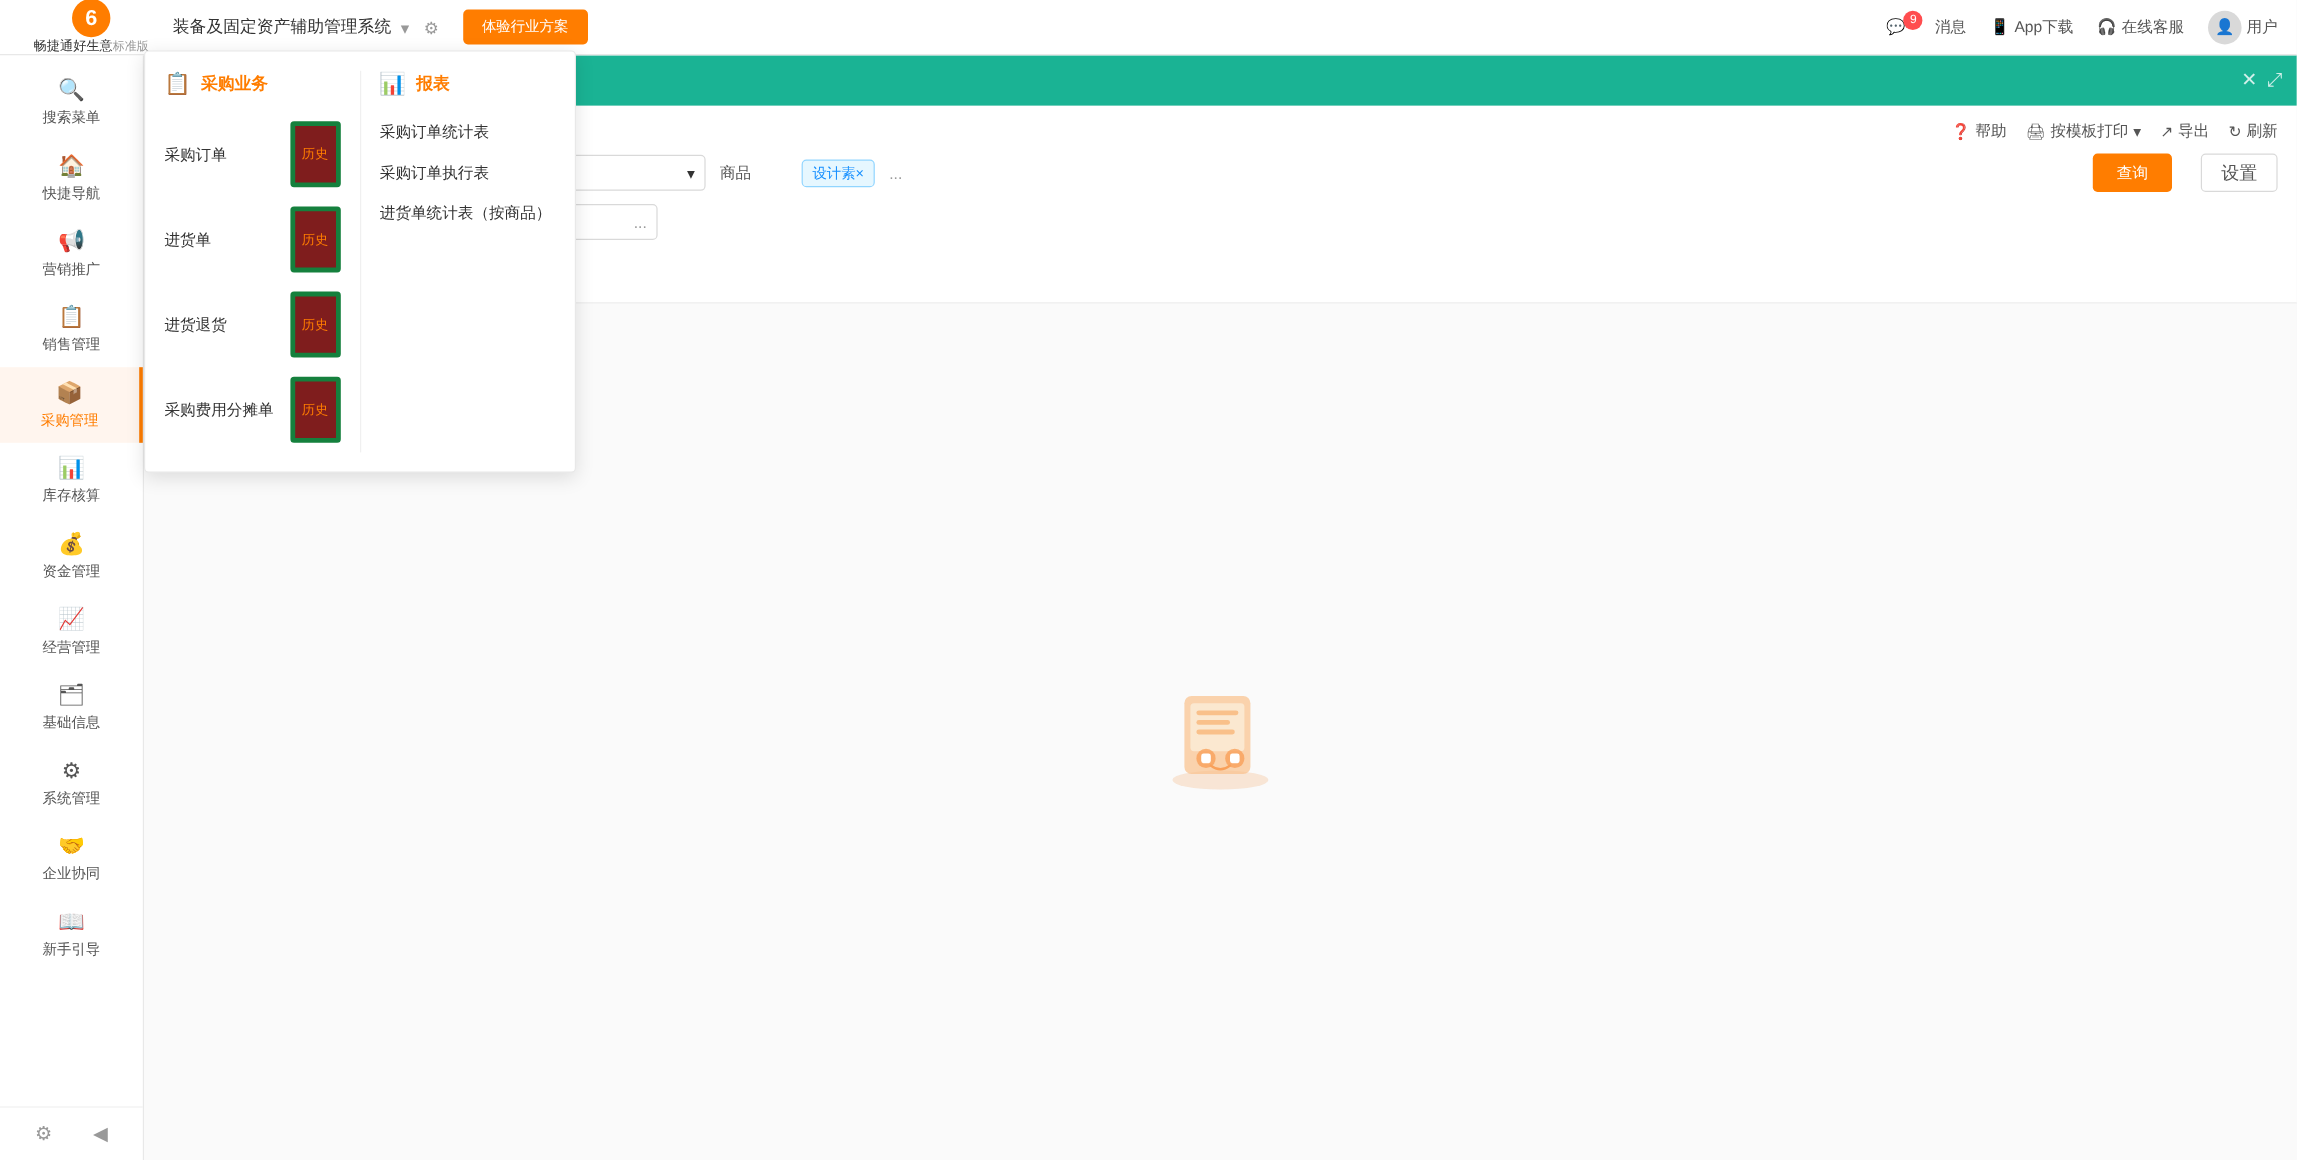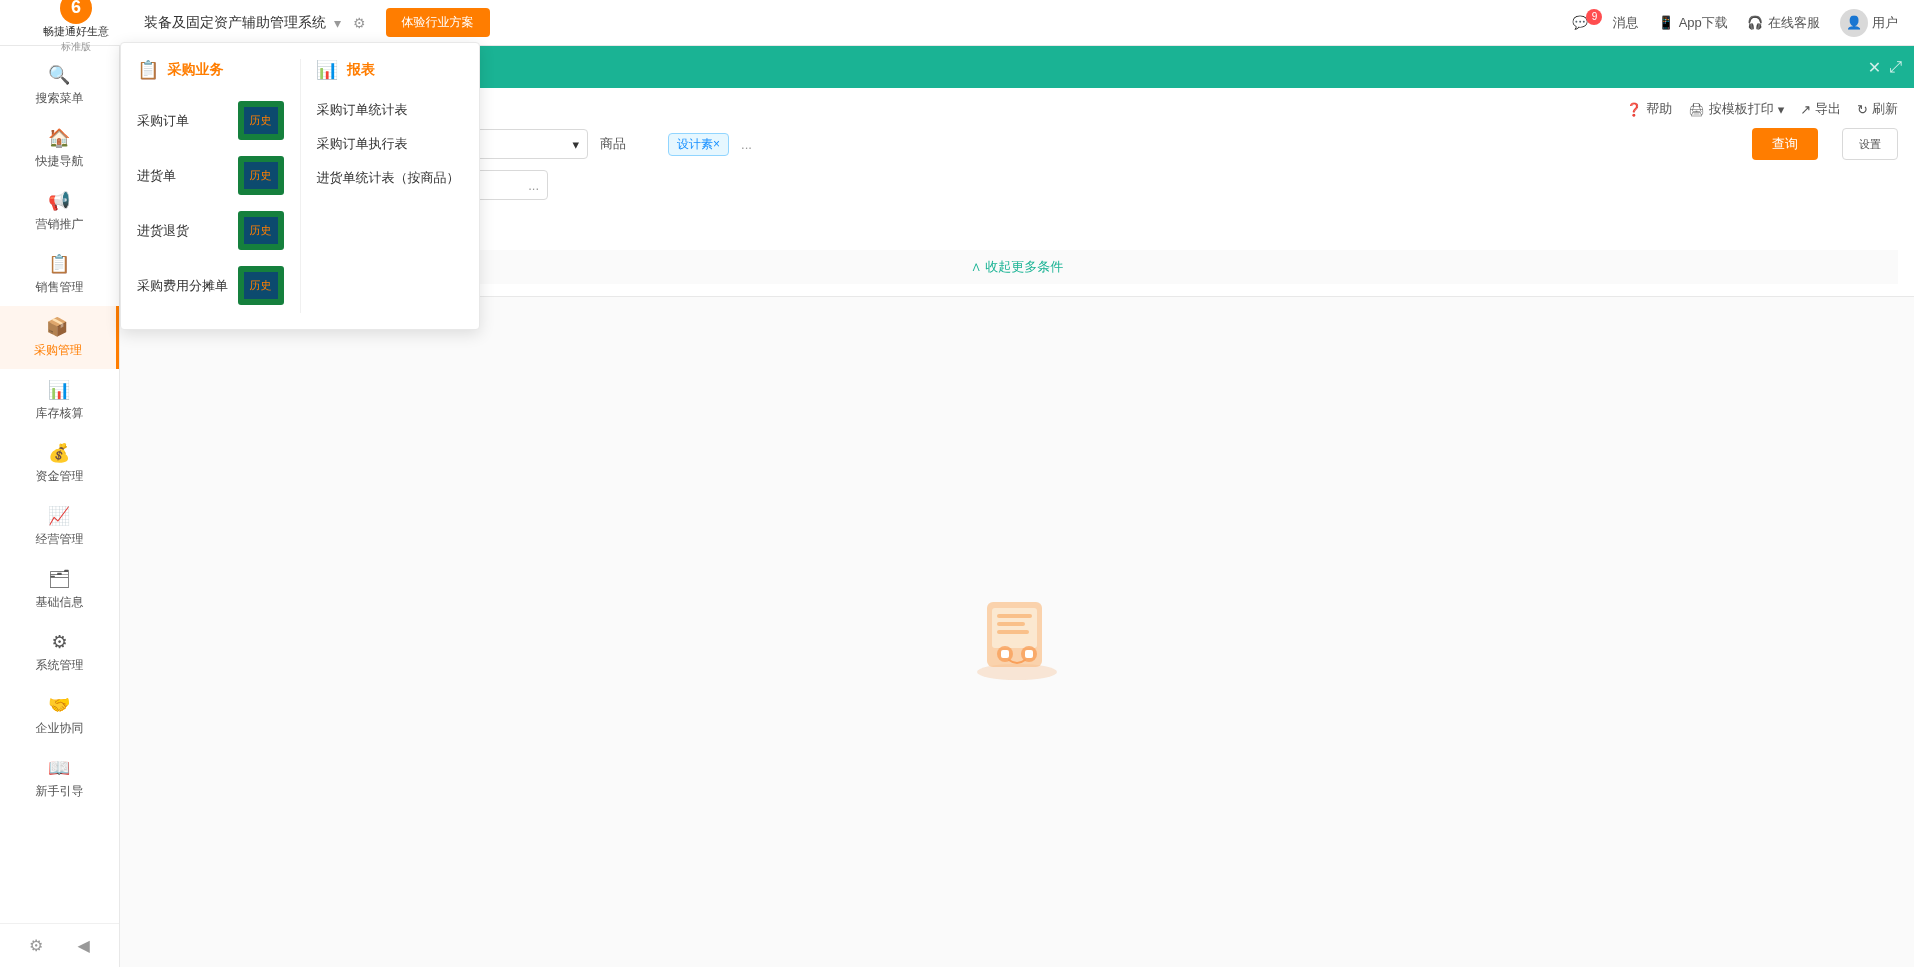--- a/index.html
+++ b/index.html
@@ -265,21 +265,21 @@
       font-size: 13px;
       height: 32px;
     }
     .btn-settings {
       border: 1px solid #d9d9d9;
       background: #fff;
       color: #555;
       padding: 6px 16px;
       border-radius: 4px;
       cursor: pointer;
-      font-size: 11px;
+      font-size: 15px;
       height: 32px;
     }
     .toolbar-right {
       display: flex;
       align-items: center;
       gap: 16px;
       margin-bottom: 10px;
     }
     .toolbar-btn {
       display: flex;
@@ -374,44 +374,44 @@
     .dropdown-item {
       display: flex;
       align-items: center;
       justify-content: space-between;
       padding: 8px 0;
       cursor: pointer;
       color: #333;
       font-size: 13px;
     }
     .history-badge {
-      background: #0c4a6e;
+      background: #7f1d1d;
       color: #ff7d00;
-      border: 6px solid #15803d;
+      border: 4px solid #15803d;
       border-radius: 3px;
-      padding: 6px 6px;
+      padding: 16px 6px;
       font-size: 11px;
     }
 
     
     .sidebar-item.purchase-active {
       background: #fff5ee;
       color: #ff7d00;
       border-right: 3px solid #ff7d00;
     }
   </style>
 </head>
 <body>
 
 <div class="top-header">
   <div class="logo-area">
     <div class="logo-icon">
       <span>6</span>
     </div>
-    <div style="display:flex;flex-direction:column;align-items:center;">
+    <div style="display:flex;flex-direction:row;align-items:flex-start;">
       <span class="logo-text">畅捷通好生意</span>
       <span class="logo-subtitle">标准版</span>
     </div>
   </div>
 
   <div class="header-system-title">
     <span>装备及固定资产辅助管理系统</span>
     <span class="dropdown-arrow">▾</span>
     <span class="settings-icon">⚙</span>
     <button class="trial-btn">体验行业方案</button>
@@ -576,24 +576,20 @@
       </div>
 
       <div class="filter-row">
         <div class="filter-select" style="min-width:200px;">
           <span>客户</span>
           <span style="flex:1"></span>
           <span class="filter-dots">...</span>
         </div>
       </div>
 
-      <div class="collapse-bar">
-        <span>∧</span>
-        <span>收起更多条件</span>
-      </div>
     </div>
 
     <div class="main-content">
       <div class="empty-state">
         <div class="empty-icon">
           
           <svg width="120" height="100" viewBox="0 0 120 100" fill="none" xmlns="http://www.w3.org/2000/svg">
             <ellipse cx="60" cy="90" rx="40" ry="8" fill="#f5d0b0" opacity="0.5"></ellipse>
             <rect x="30" y="20" width="55" height="65" rx="6" fill="#f9c08a" opacity="0.7"></rect>
             <rect x="35" y="26" width="45" height="40" rx="3" fill="#fbe8d0"></rect>

